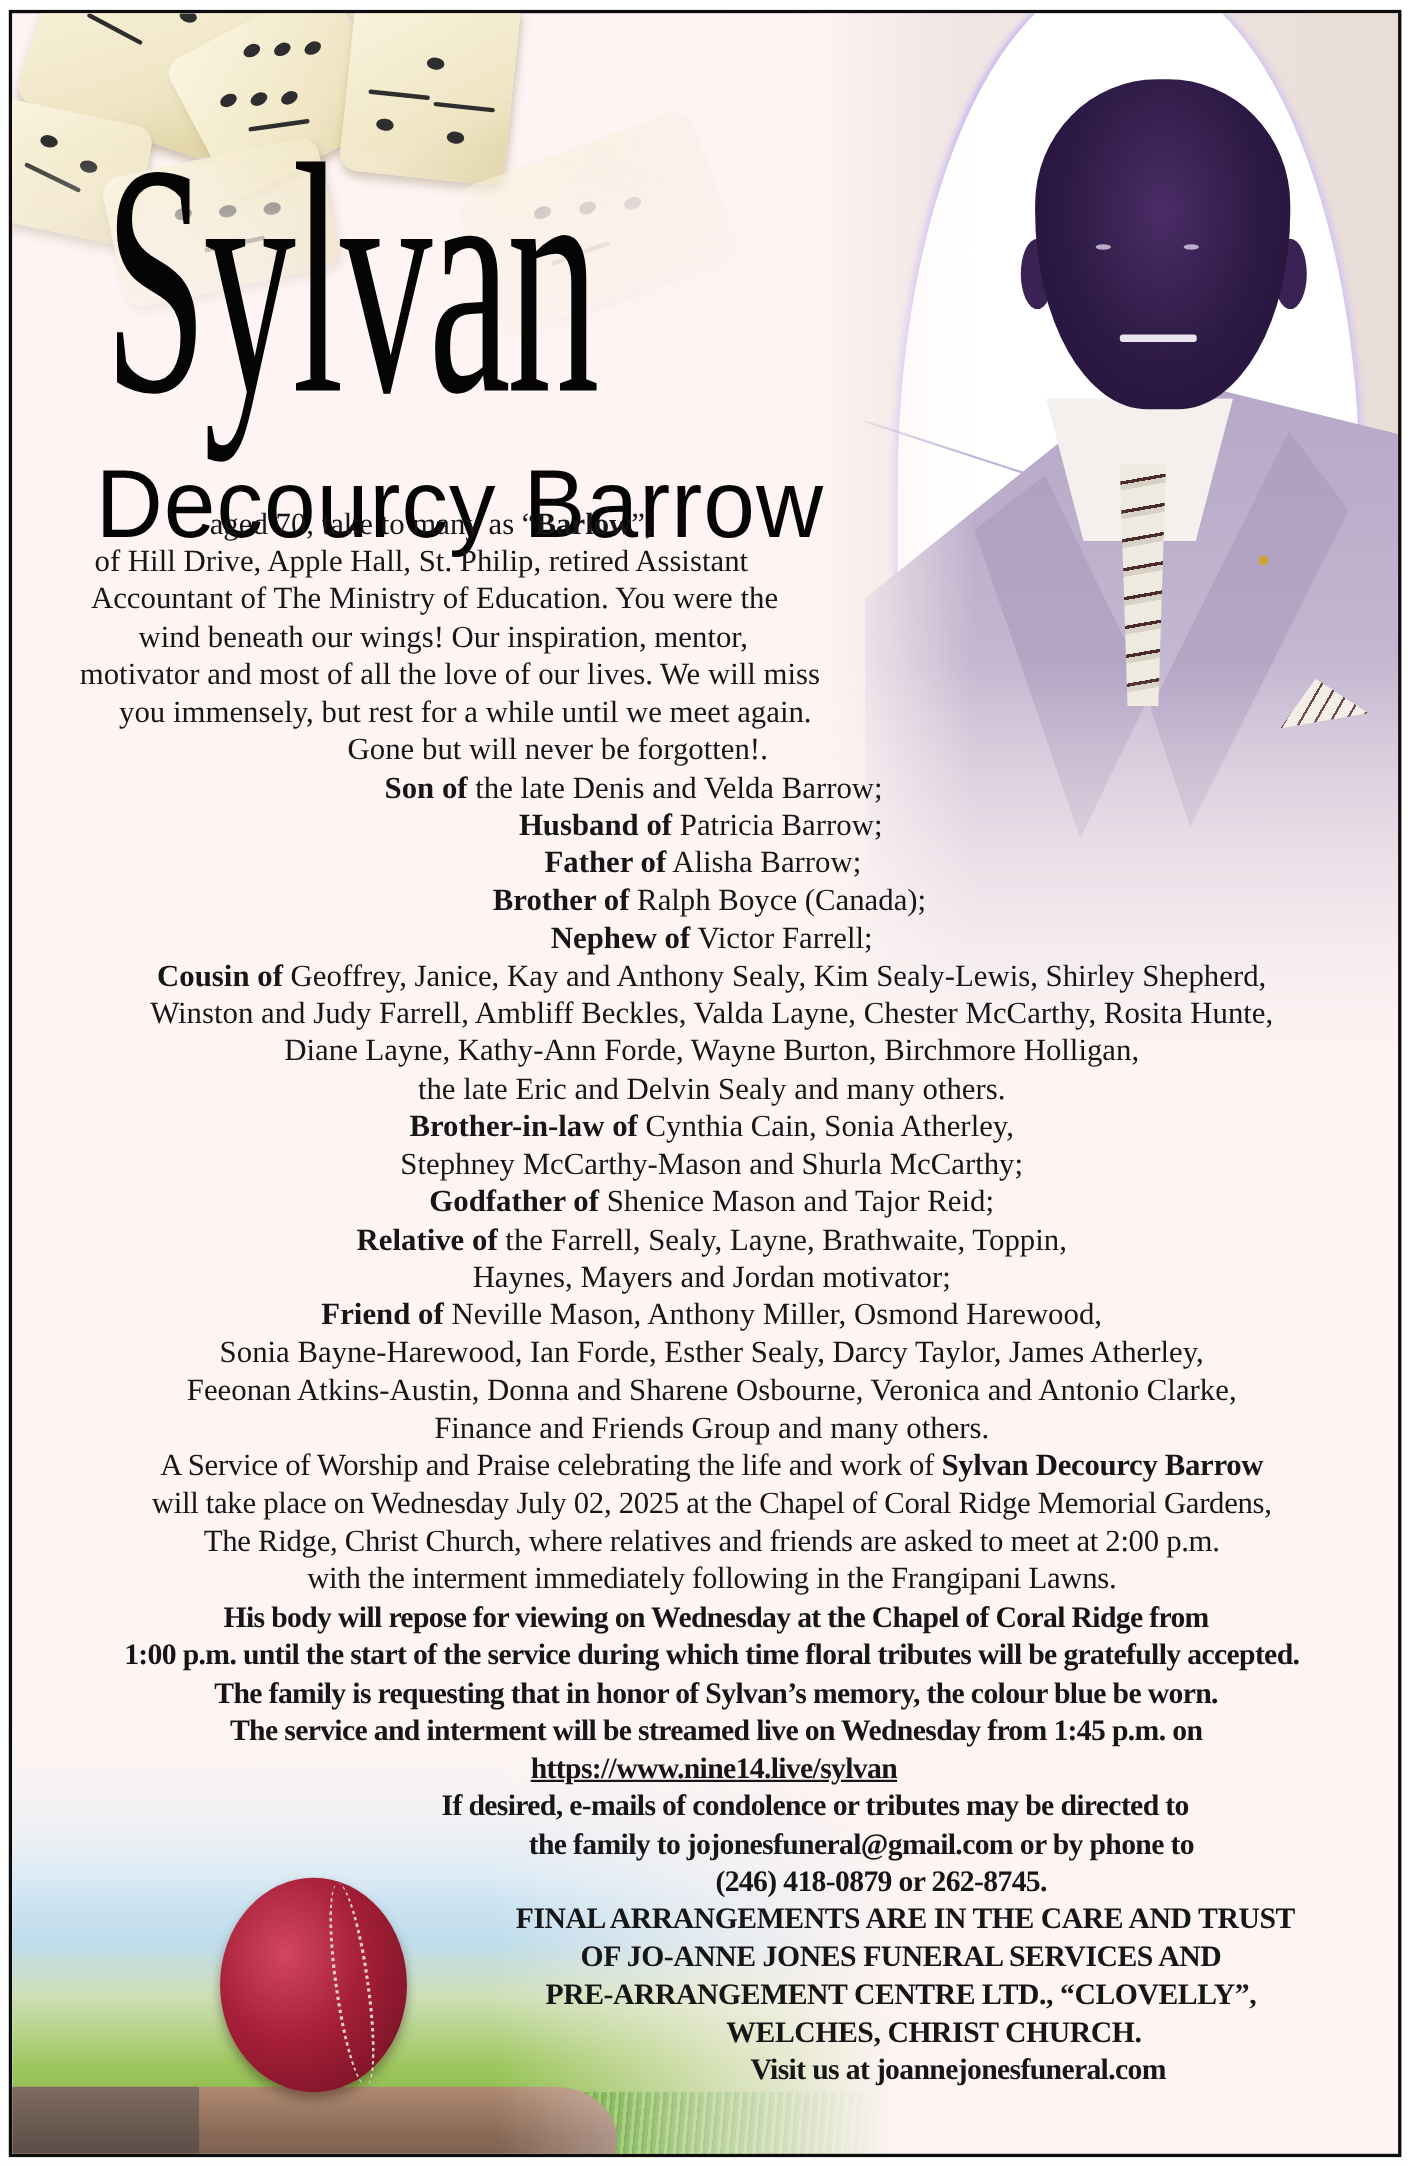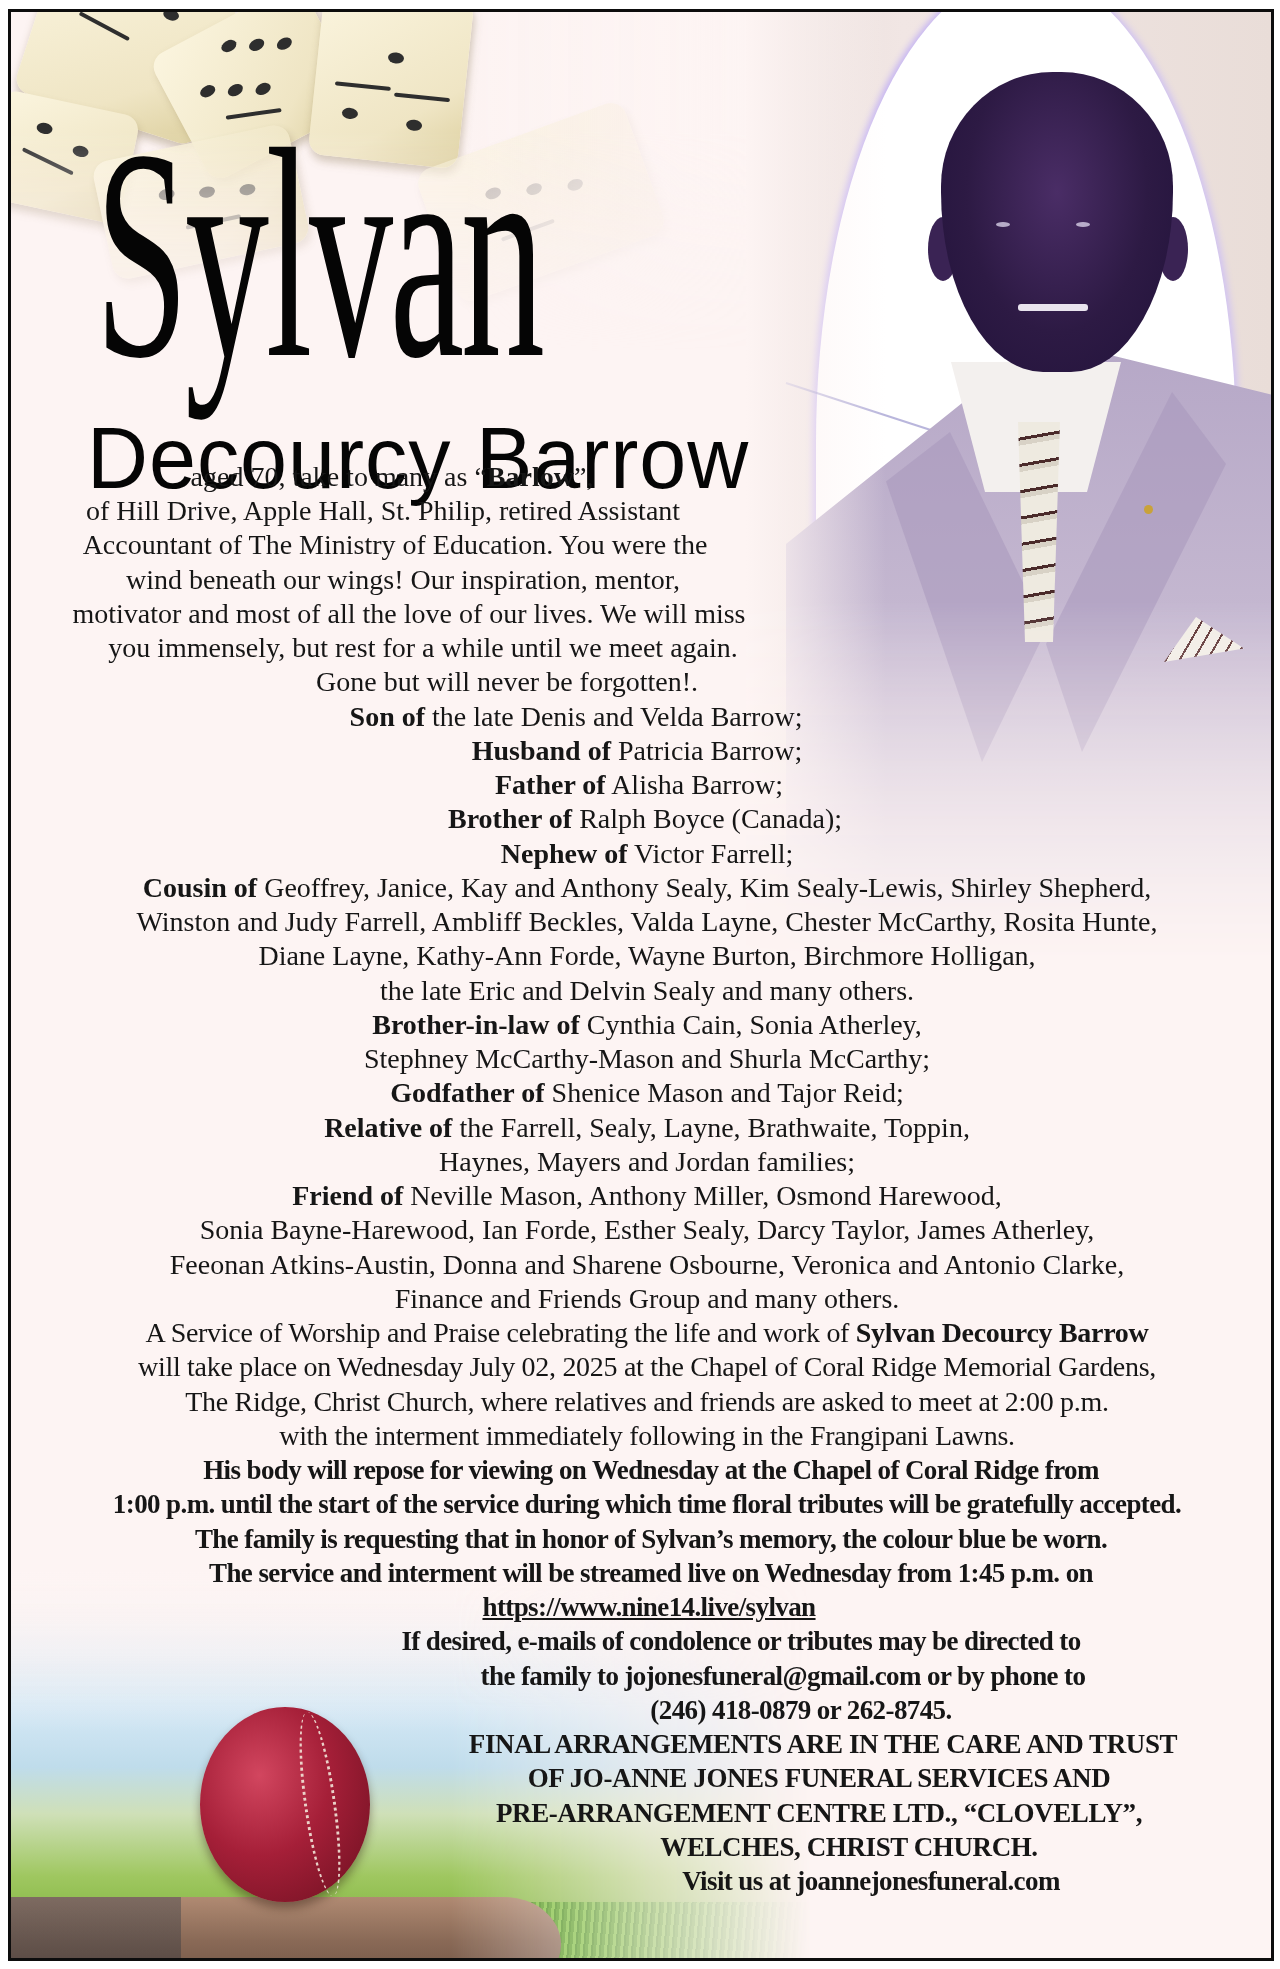--- a/index.html
+++ b/index.html
@@ -223,21 +223,21 @@
   <div class="ln" style="left:636px;top:893px;">Winston and Judy Farrell, Ambliff Beckles, Valda Layne, Chester McCarthy, Rosita Hunte,</div>
   <div class="ln" style="left:636px;top:962px;">the late Eric and Delvin Sealy and many others.</div>
   <div class="ln" style="left:636px;top:927px;">Diane Layne, Kathy-Ann Forde, Wayne Burton, Birchmore Holligan,</div>
 
   <div class="ln" style="left:636px;top:996px;"><b>Brother-in-law of</b><span> Cynthia Cain, Sonia Atherley,</span></div>
   <div class="ln" style="left:636px;top:1030px;">Stephney McCarthy-Mason and Shurla McCarthy;</div>
 
   <div class="ln" style="left:636px;top:1064px;"><b>Godfather of</b><span> Shenice Mason and Tajor Reid;</span></div>
 
   <div class="ln" style="left:636px;top:1099px;"><b>Relative of</b><span> the Farrell, Sealy, Layne, Brathwaite, Toppin,</span></div>
-  <div class="ln" style="left:636px;top:1133px;">Haynes, Mayers and Jordan families;</div>
+  <div class="ln" style="left:636px;top:1133px;">Haynes, Mayers and Jordan motivator;</div>
 
   <div class="ln" style="left:636px;top:1167px;"><b>Friend of</b><span> Neville Mason, Anthony Miller, Osmond Harewood,</span></div>
   <div class="ln" style="left:636px;top:1236px;">Feeonan Atkins-Austin, Donna and Sharene Osbourne, Veronica and Antonio Clarke,</div>
   <div class="ln" style="left:636px;top:1201px;">Sonia Bayne-Harewood, Ian Forde, Esther Sealy, Darcy Taylor, James Atherley,</div>
   <div class="ln" style="left:636px;top:1270px;">Finance and Friends Group and many others.</div>
 
   <div class="ln cond" style="left:636px;top:1304px;"><span>A Service of Worship and Praise celebrating the life and work of </span><b>Sylvan Decourcy Barrow</b></div>
   <div class="ln cond" style="left:636px;top:1338px;">will take place on Wednesday July 02, 2025 at the Chapel of Coral Ridge Memorial Gardens,</div>
   <div class="ln cond" style="left:636px;top:1373px;">The Ridge, Christ Church, where relatives and friends are asked to meet at 2:00 p.m.</div>
   <div class="ln cond" style="left:636px;top:1407px;">with the interment immediately following in the Frangipani Lawns.</div>

